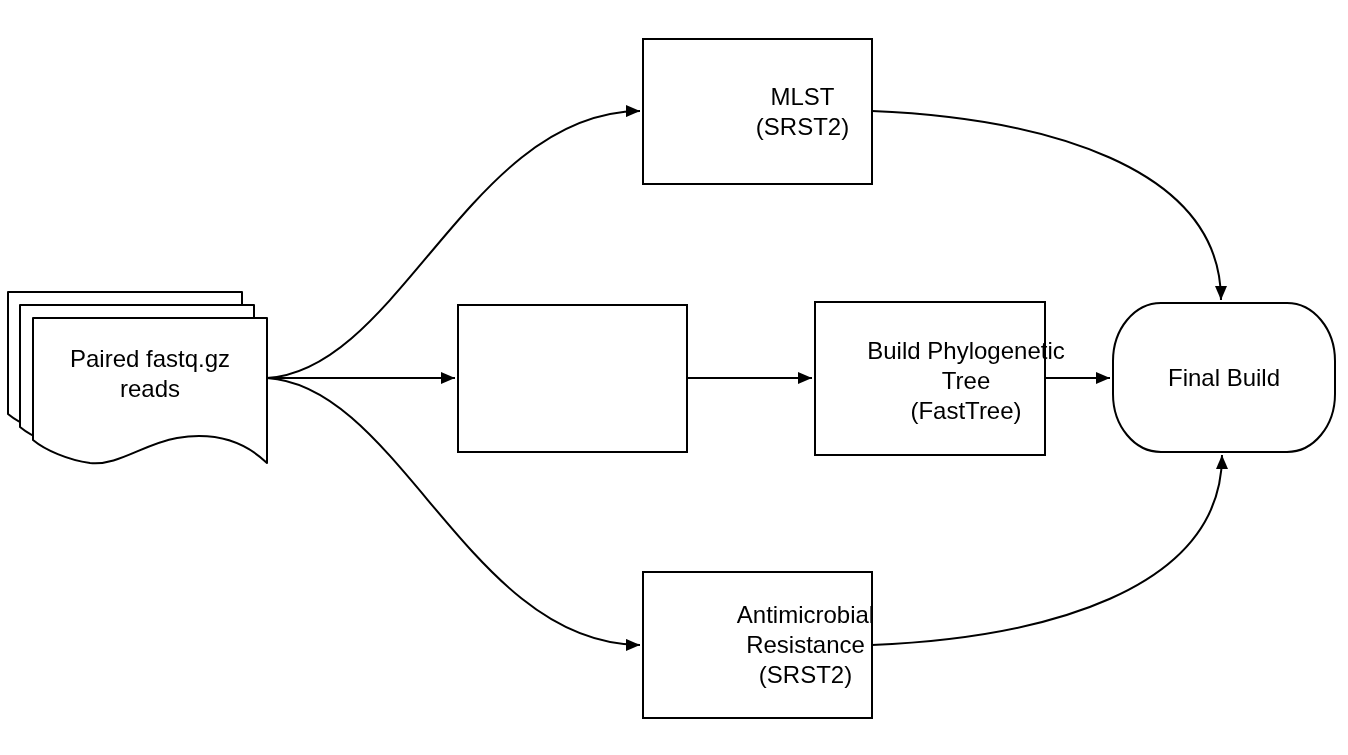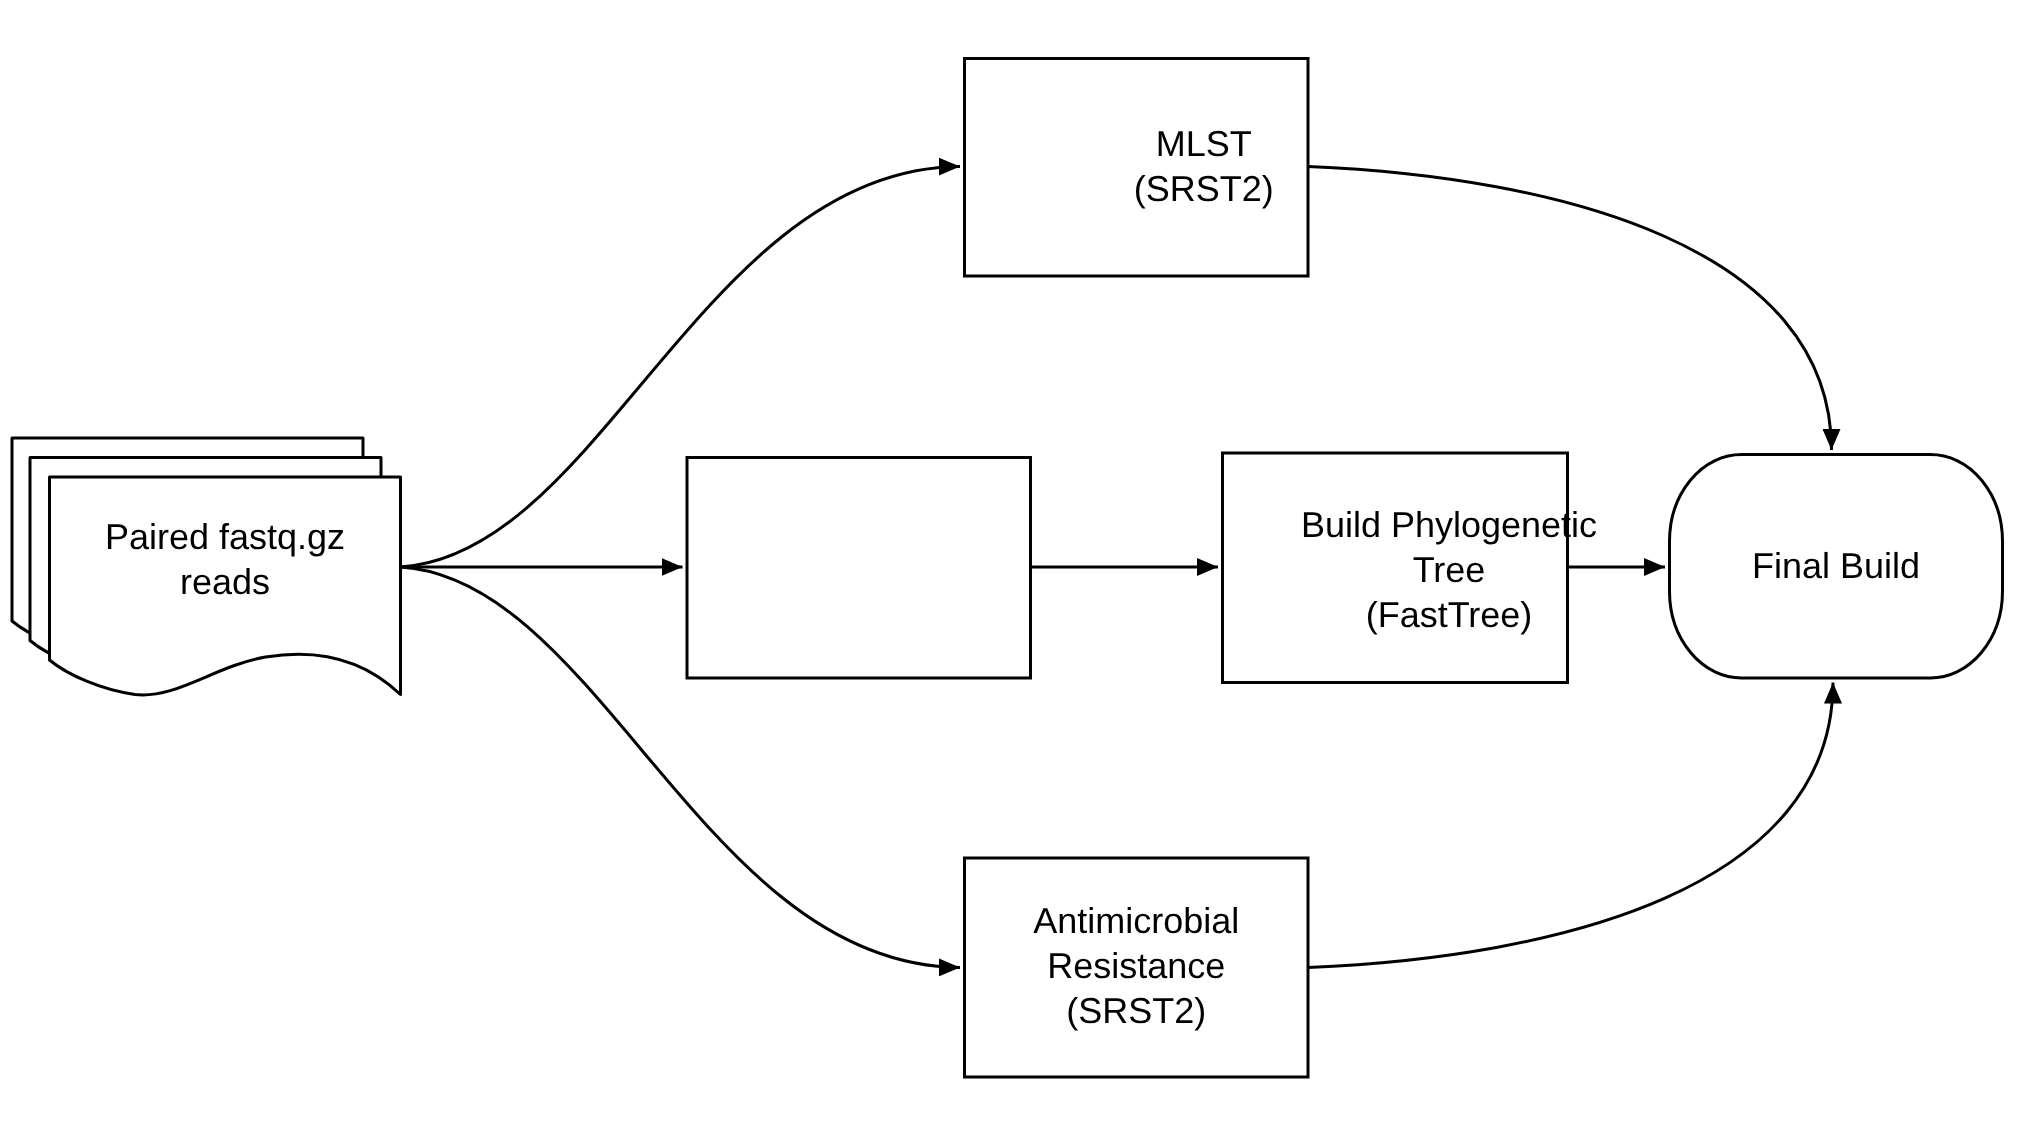--- a/index.html
+++ b/index.html
@@ -29,21 +29,21 @@
     white-space: pre-line;
     font-size: 24px;
     line-height: 30px;
     color: #000000;
     pointer-events: none;
   }
   .lbl-input  { left: 33px;   top: 318px; width: 234px; height: 112px; }
   .lbl-mlst   { left: 643px;  top: 39px;  width: 229px; height: 145px; padding-left: 45px; }
   .lbl-snp    { left: 458px;  top: 305px; width: 229px; height: 147px; }
   .lbl-tree   { left: 815px;  top: 304px; width: 230px; height: 153px; margin-left: 36px; }
-  .lbl-amr    { left: 643px;  top: 572px; width: 229px; height: 146px; }
+  .lbl-amr    { left: 643px;  top: 572px; width: 229px; height: 146px; padding-left: 48px; }
   .lbl-final  { left: 1113px; top: 303px; width: 222px; height: 149px; }
 </style>
 </head>
 <body>
 
 <div class="canvas">
 
   <svg class="diagram-svg" width="1348" height="755" viewBox="0 0 1348 755">
     <defs>
       <marker id="arrow" markerUnits="userSpaceOnUse" markerWidth="15" markerHeight="12" refX="14" refY="6" orient="auto">

